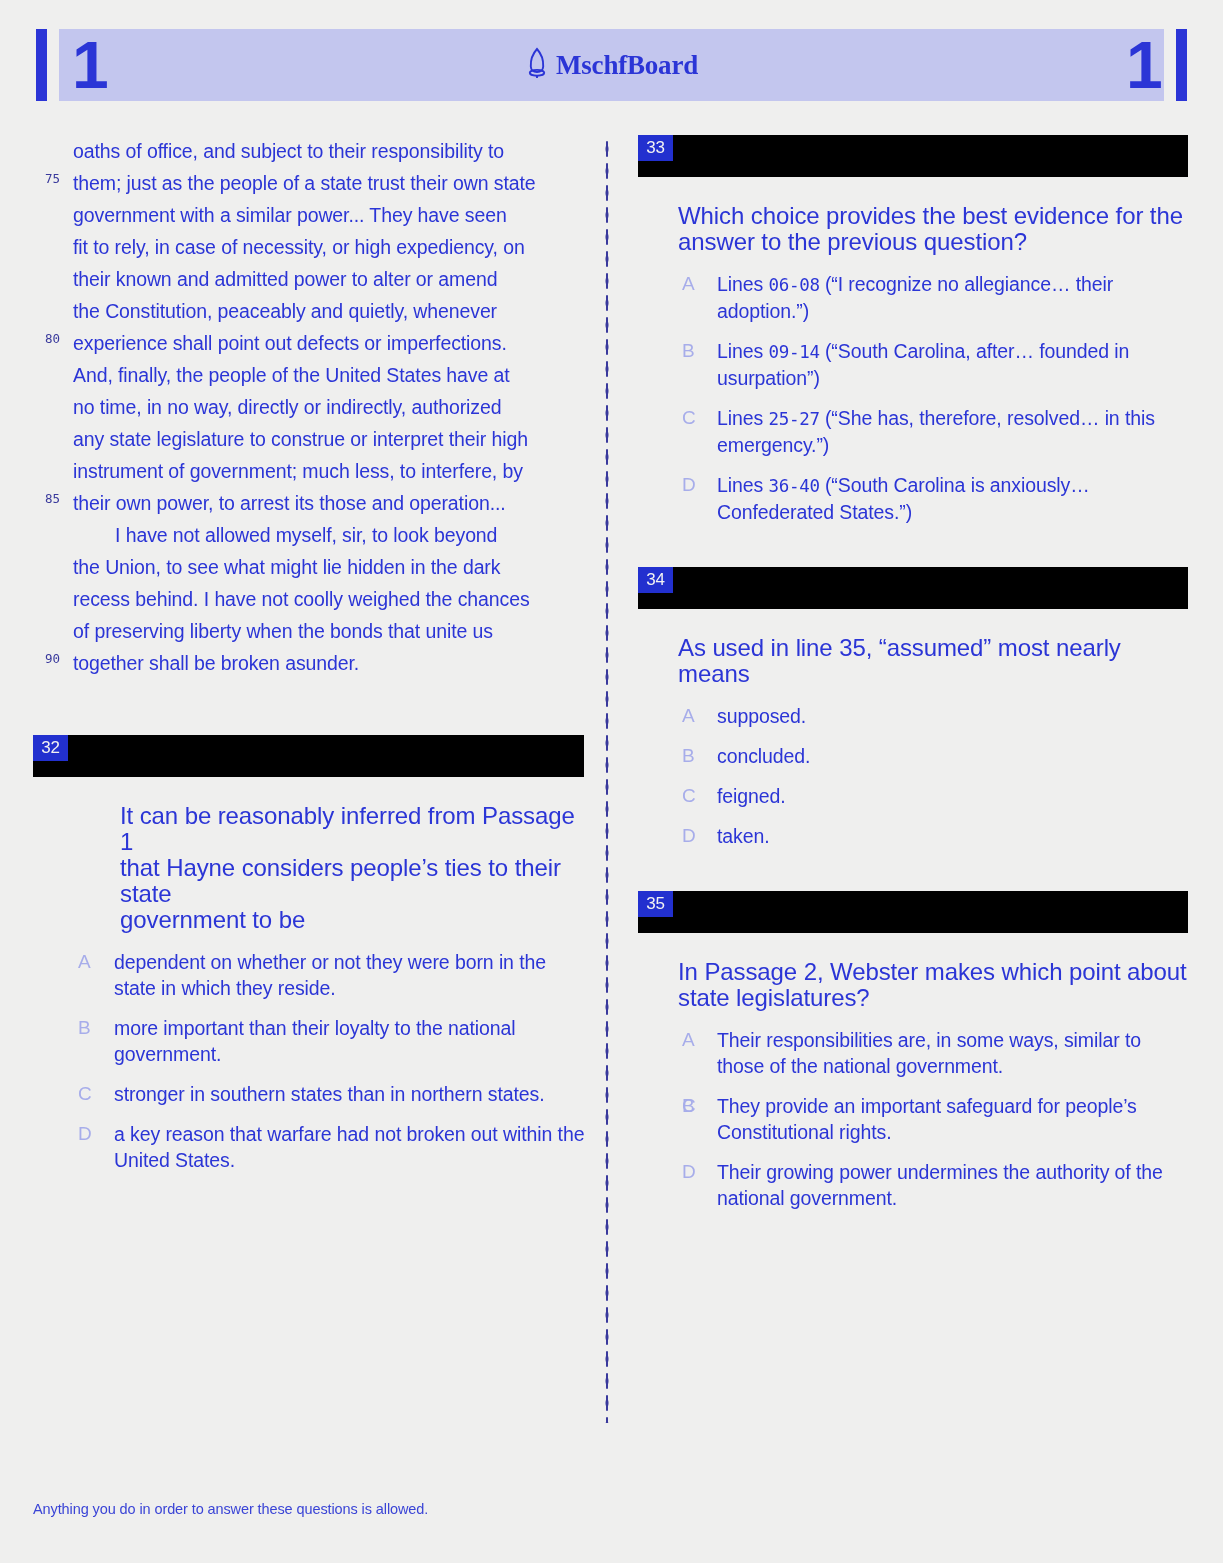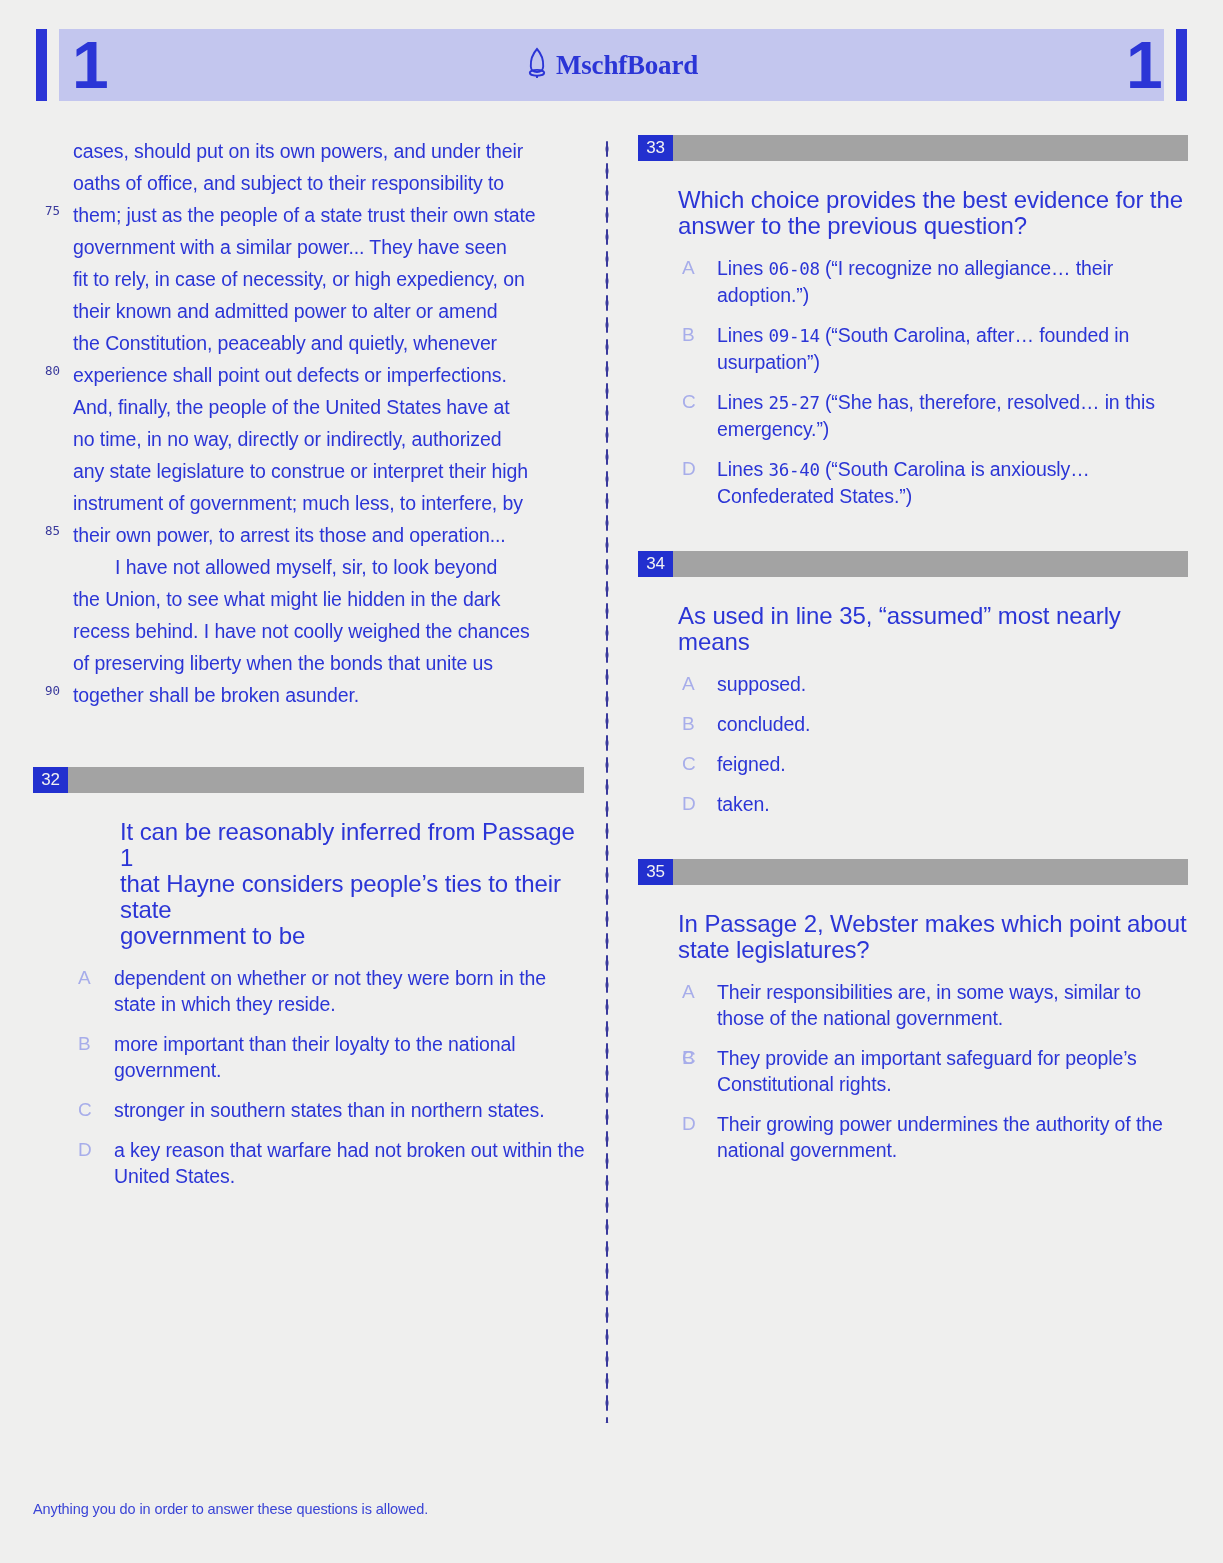--- a/index.html
+++ b/index.html
@@ -116,22 +116,22 @@
     color: #39399c;
     letter-spacing: 0px;
     text-align: right;
   }
   .pline .indent { display: inline-block; width: 42px; }
 
   
   .qblock { position: relative; }
   .qbar {
     position: relative;
-    height: 26px;
-    background: #a3a3a3;
+    height: 42px;
+    background: #000000;
   }
   .qbar .badge {
     position: absolute;
     left: 0;
     top: 0;
     width: 35px;
     height: 26px;
     background: #2230cf;
     color: #f2f2f2;
     font-size: 17px;
@@ -215,21 +215,20 @@
     </span>
     <span class="brand-name">MschfBoard</span>
   </div>
 </div>
 
 <div class="divider"></div>
 
 <div class="col col-left">
 
   <div class="passage">
-    <div class="pline"><span class="lineno"></span><span>cases, should put on its own powers, and under their</span></div>
     <div class="pline"><span class="lineno"></span><span>oaths of office, and subject to their responsibility to</span></div>
     <div class="pline"><span class="lineno">75</span><span>them; just as the people of a state trust their own state</span></div>
     <div class="pline"><span class="lineno"></span><span>government with a similar power... They have seen</span></div>
     <div class="pline"><span class="lineno"></span><span>fit to rely, in case of necessity, or high expediency, on</span></div>
     <div class="pline"><span class="lineno"></span><span>their known and admitted power to alter or amend</span></div>
     <div class="pline"><span class="lineno"></span><span>the Constitution, peaceably and quietly, whenever</span></div>
     <div class="pline"><span class="lineno">80</span><span>experience shall point out defects or imperfections.</span></div>
     <div class="pline"><span class="lineno"></span><span>And, finally, the people of the United States have at</span></div>
     <div class="pline"><span class="lineno"></span><span>no time, in no way, directly or indirectly, authorized</span></div>
     <div class="pline"><span class="lineno"></span><span>any state legislature to construe or interpret their high</span></div>

